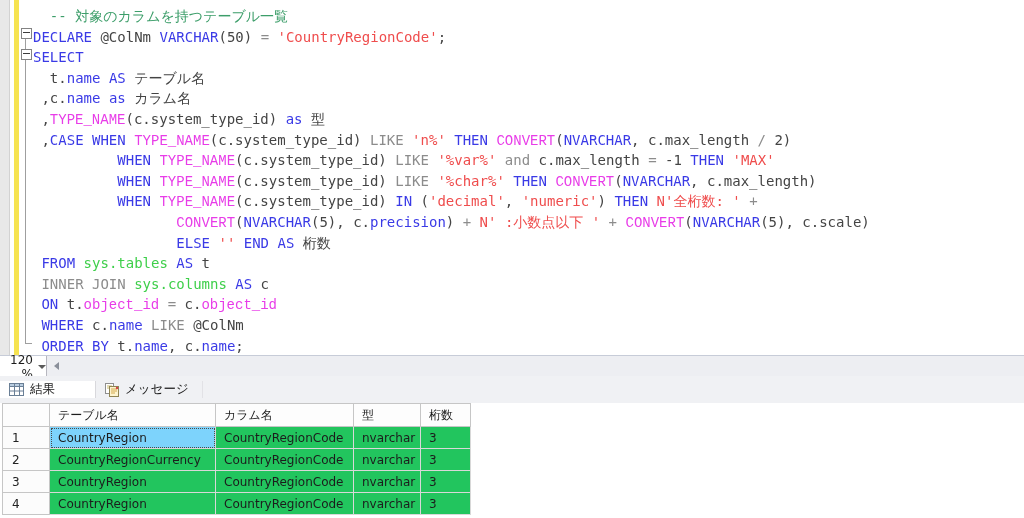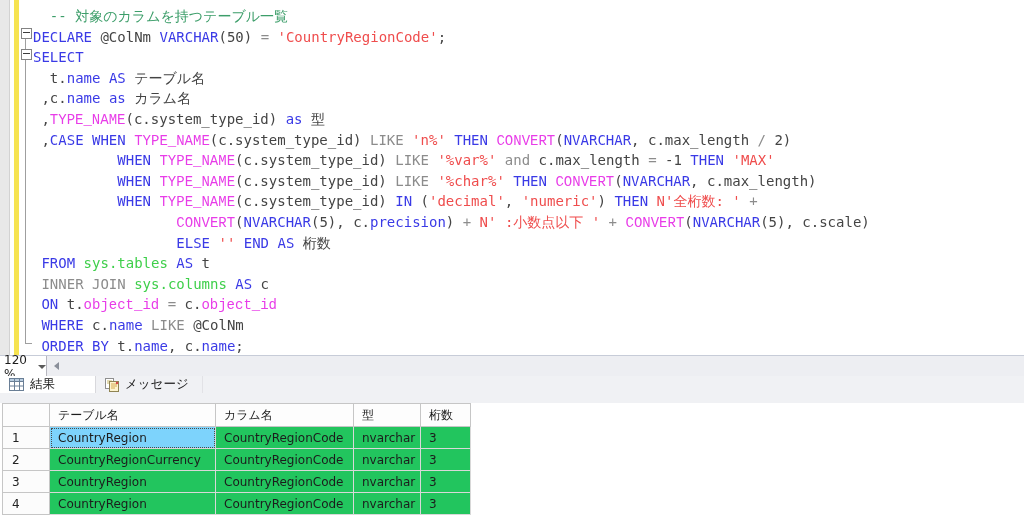--- a/index.html
+++ b/index.html
@@ -26,29 +26,29 @@
   .tok-str{color:var(--string,#ef4d4d);}
   .tok-com{color:var(--comment,#3d9e6a);}
   .tok-sys{color:var(--system-function,#e83ce8);font-family:Liberation Mono, monospace;}
   .tok-tbl{color:var(--system-table,#3ecf4a);}
   .tok-pl{color:var(--plain,#444);}
 
   
   .bottom-bar{position:absolute;left:0;top:355px;width:1024px;height:21px;display:flex;
               border-top:1px solid #c7ccd8;background:#edeef2;}
   .zoom-select{width:47px;height:100%;background:#fff;border-right:1px solid #b7b7bf;
-               display:flex;align-items:center;font-size:12px;color:#1c1c1c;padding-left:4px;box-sizing:border-box;}
+               display:flex;align-items:center;font-size:12px;color:#1c1c1c;padding-left:4px;box-sizing:border-box;text-align:right;}
   .zoom-caret{width:0;height:0;border-left:4px solid transparent;border-right:4px solid transparent;
               border-top:4px solid #5a5a5a;margin-left:5px;}
   .hscroll{flex:1;position:relative;background:#edeef2;}
   .scroll-left-arrow{position:absolute;left:7px;top:6px;width:0;height:0;
               border-top:4px solid transparent;border-bottom:4px solid transparent;border-right:5px solid #8a8f9a;}
 
   
-  .tab-strip{position:absolute;left:0;top:376px;width:1024px;height:27px;background:#f0f1f4;display:flex;align-items:flex-start;}
+  .tab-strip{position:absolute;left:0;top:376px;width:1024px;height:27px;background:#f0f1f4;display:flex;align-items:center;}
   .tab{display:flex;align-items:center;padding:0 13px 0 9px;font-size:12.5px;color:#1c1c1c;gap:6px;}
   .tab.active{background:#fff;border-right:1px solid #d8d8dc;padding-right:40px;}
   .tab.inactive{background:#f0f1f4;border-right:1px solid #e2e2e6;}
   .tab .ticon{display:inline-block;line-height:0;}
 
   
   .results{position:absolute;left:0;top:403px;width:1024px;height:115px;background:#fff;}
   table.grid{border-collapse:collapse;table-layout:fixed;position:absolute;left:2px;top:0;
              font-size:12px;color:#1c1c1c;}
   .grid col.c0{width:47px;} .grid col.c1{width:166px;} .grid col.c2{width:138px;}

